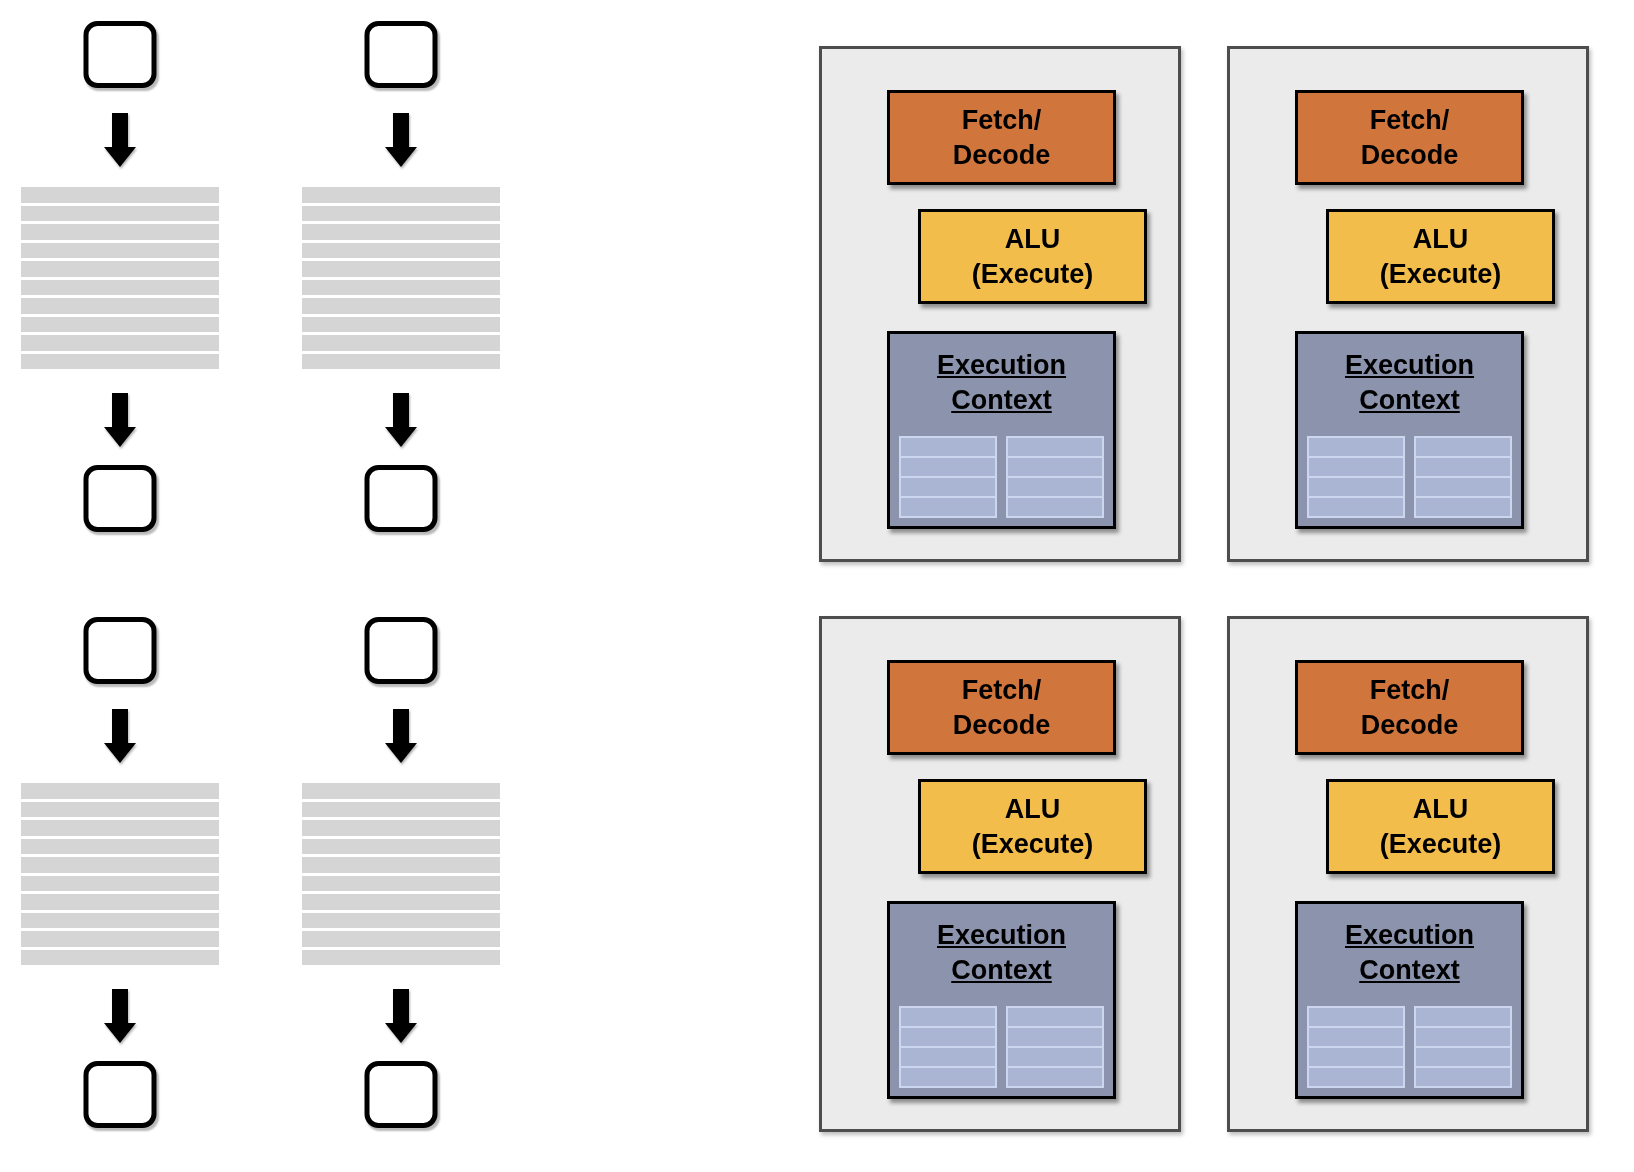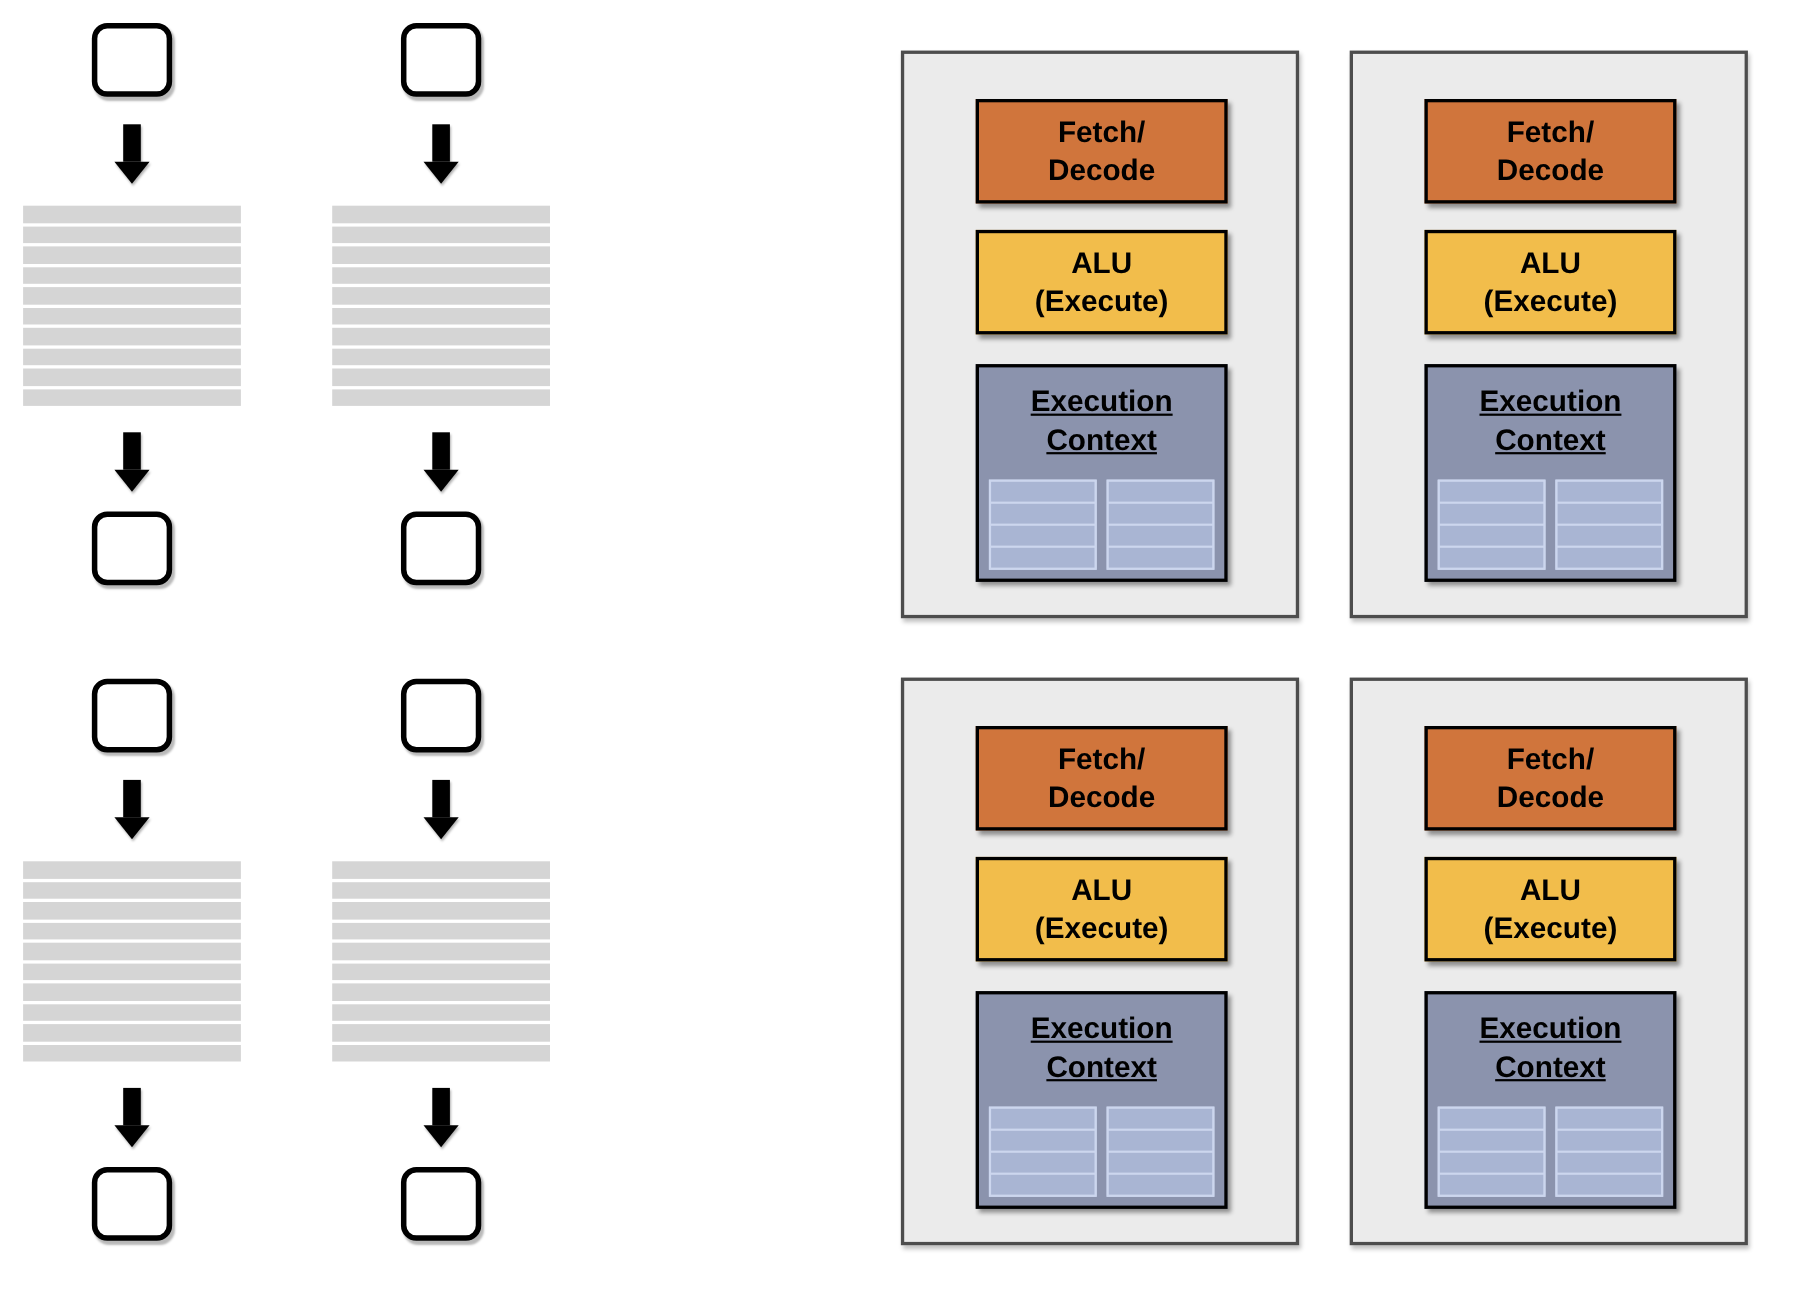--- a/index.html
+++ b/index.html
@@ -49,21 +49,21 @@
   }
   .unit{
     position:absolute;left:65px;width:229px;box-sizing:border-box;
     border:3px solid #000;
     display:flex;flex-direction:column;align-items:center;justify-content:center;
     font-weight:bold;font-size:27px;line-height:35px;color:#000;
     box-shadow:3px 4px 4px rgba(0,0,0,0.40);
     text-align:center;
   }
   .unit-fetch{top:41px;height:95px;background:var(--fetch_decode_fill,#d0753c);}
-  .unit-alu{top:160px;height:95px;background:var(--alu_fill,#f2bd4b);}
+  .unit-alu{top:160px;height:95px;background:var(--alu_fill,#f2bd4b);margin-left:31px;}
   .unit-ctx{
     top:282px;height:198px;background:var(--exec_context_fill,#8b93ad);
     justify-content:flex-start;padding-top:14px;text-decoration:underline;
   }
   .ctx-grid{
     position:absolute;left:9px;right:9px;top:102px;bottom:8px;
     display:flex;gap:9px;
   }
   .ctx-col{
     flex:1;display:flex;flex-direction:column;gap:2px;

